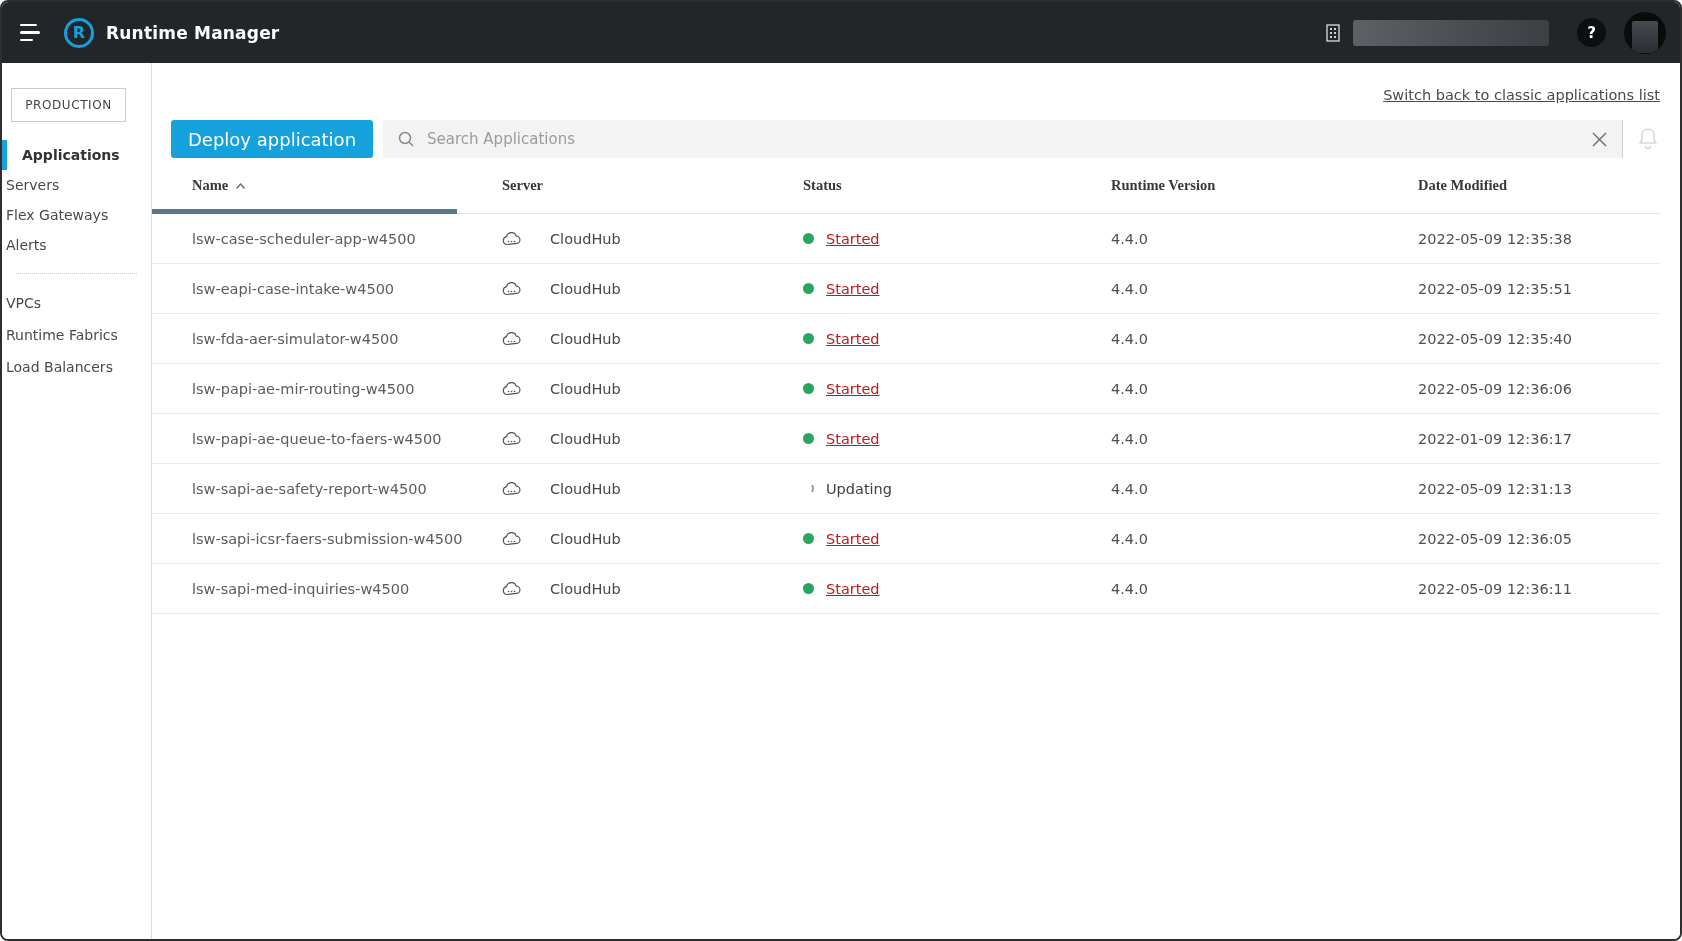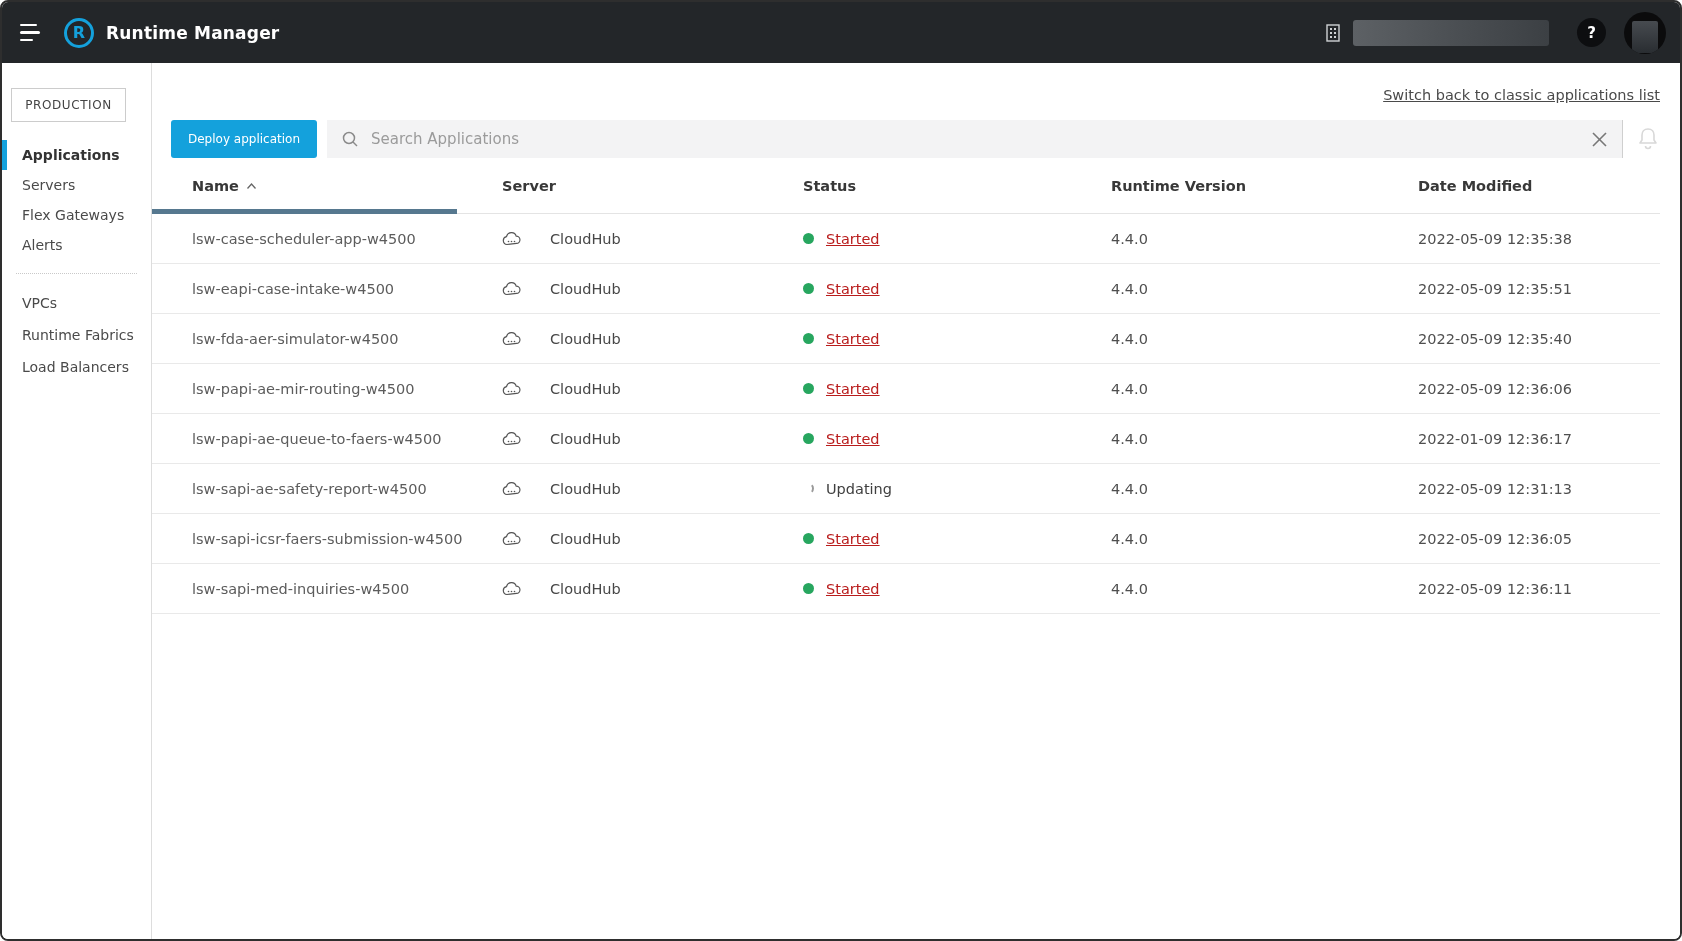--- a/index.html
+++ b/index.html
@@ -20,31 +20,31 @@
   .org-icon { margin-right:10px; display:flex; }
   .org-redacted { width:196px; height:26px; border-radius:3px; background:linear-gradient(90deg,#5d6165,#4a4e52 55%,#3c4044); margin-right:28px; }
   .help-btn { width:29px; height:29px; border-radius:50%; background:#0d0e10; color:#fff; font-size:15px; font-weight:bold; display:flex; align-items:center; justify-content:center; cursor:pointer; margin-right:18px; }
   .avatar { width:42px; height:42px; border-radius:50%; background:#0b0b0c; display:flex; align-items:center; justify-content:center; overflow:hidden; cursor:pointer; }
   .avatar .photo { width:26px; height:32px; background:linear-gradient(#474b50,#292d31); border-radius:2px; margin-top:8px; }
 
   
   .body-row { display:flex; height:878px; }
   .sidebar { width:150px; border-right:1px solid #ddd; background:#fff; padding-top:25px; flex-shrink:0; }
   .env-btn { margin:0 14px 18px 9px; width:115px; height:34px; border:1px solid #ccc; border-radius:0; background:#fff; display:flex; align-items:center; justify-content:center; font-size:12px; letter-spacing:.6px; color:#444; cursor:pointer; }
-  .side-item { height:30px; display:flex; align-items:center; padding-left:20px; font-size:14px; color:#4a4a4a; cursor:pointer; }
+  .side-item { height:30px; display:flex; align-items:center; padding-left:4px; font-size:14px; color:#4a4a4a; cursor:pointer; }
   .side-item.active { border-left:5px solid #14a1dc; padding-left:15px; font-weight:bold; color:#333; }
   .side-divider { border-top:1px dotted #c9c9c9; margin:13px 14px; }
 
   .main { flex:1; background:#fff; overflow:hidden; }
   .link-row { margin:22px 20px 0 19px; text-align:right; }
   .classic-link { font-size:14.5px; color:#4a4a4a; text-decoration:underline; cursor:pointer; }
 
   
   .toolbar { margin:16px 20px 0 19px; display:flex; align-items:center; height:38px; }
-  .deploy-btn { height:38px; padding:0 17px; background:#14a1dc; color:#fff; border:none; border-radius:3px; font-size:12px; font-family:inherit; cursor:pointer; flex-shrink:0; }
+  .deploy-btn { height:38px; padding:0 17px; background:#14a1dc; color:#fff; border:none; border-radius:3px; font-size:18px; font-family:inherit; cursor:pointer; flex-shrink:0; }
   .searchbar { margin-left:10px; flex:1; height:38px; background:#f3f3f4; display:flex; align-items:center; padding:0 14px; }
   .search-input { flex:1; border:none; background:transparent; outline:none; font-size:15px; color:#444; font-family:inherit; margin-left:12px; }
   .search-input::placeholder { color:#9b9b9b; }
   .clear-x { margin-left:10px; cursor:pointer; display:flex; }
   .v-divider { width:1px; height:38px; background:#cfcfcf; }
   .bell { margin-left:13px; display:flex; cursor:pointer; }
 
   
   .tabs { margin-top:22px; margin-right:20px; display:flex; height:45px; }
   .tab { display:flex; align-items:center; justify-content:center; font-size:15px; cursor:pointer; position:relative; }
@@ -52,21 +52,21 @@
   .tab-upd { flex:1; color:#b3b3b3; }
   .tab .underline { position:absolute; left:0; right:0; bottom:0; height:4px; }
   .tab-all .underline { background:#29a9e0; }
   .tab-upd .underline { background:#f0f0f1; }
 
   
   .grid-row { display:grid; grid-template-columns:310px 301px 308px 307px 1fr; padding-left:40px; align-items:center; }
   .thead { height:56px; border-bottom:1px solid #e4e4e4; position:relative; margin-right:20px; }
   .thead .th { font-size:14.5px; font-weight:bold; color:#383838; display:flex; align-items:center; gap:7px; }
   .sort-bar { position:absolute; left:-40px; bottom:-1px; width:305px; height:5px; background:#56788f; }
-  .thead { margin-left:40px; padding-left:0; }
+  .thead { margin-left:40px; padding-left:0;font-family:Liberation Serif, serif; }
   .trow { height:50px; border-bottom:1px solid #e9e9e9; margin-right:20px; font-size:14.5px; color:#555; cursor:pointer; }
   .cell-server { display:flex; align-items:center; gap:29px; color:#474747; }
   .cell-status { display:flex; align-items:center; gap:12px; }
   .status-icon.started { width:11px; height:11px; border-radius:50%; background:#27a65f; }
   .status-icon.updating { width:11px; height:11px; border-radius:50%; border:2px solid transparent; border-right-color:#9a9a9a; }
   .status-text.started { color:#b91c1c;text-decoration:underline; }
   .status-text.updating { color:#404040; }
   .cell-name { color:#5c5c5c; }
   .cell-version, .cell-date { color:#4f4f4f; }
   svg { display:block; }

